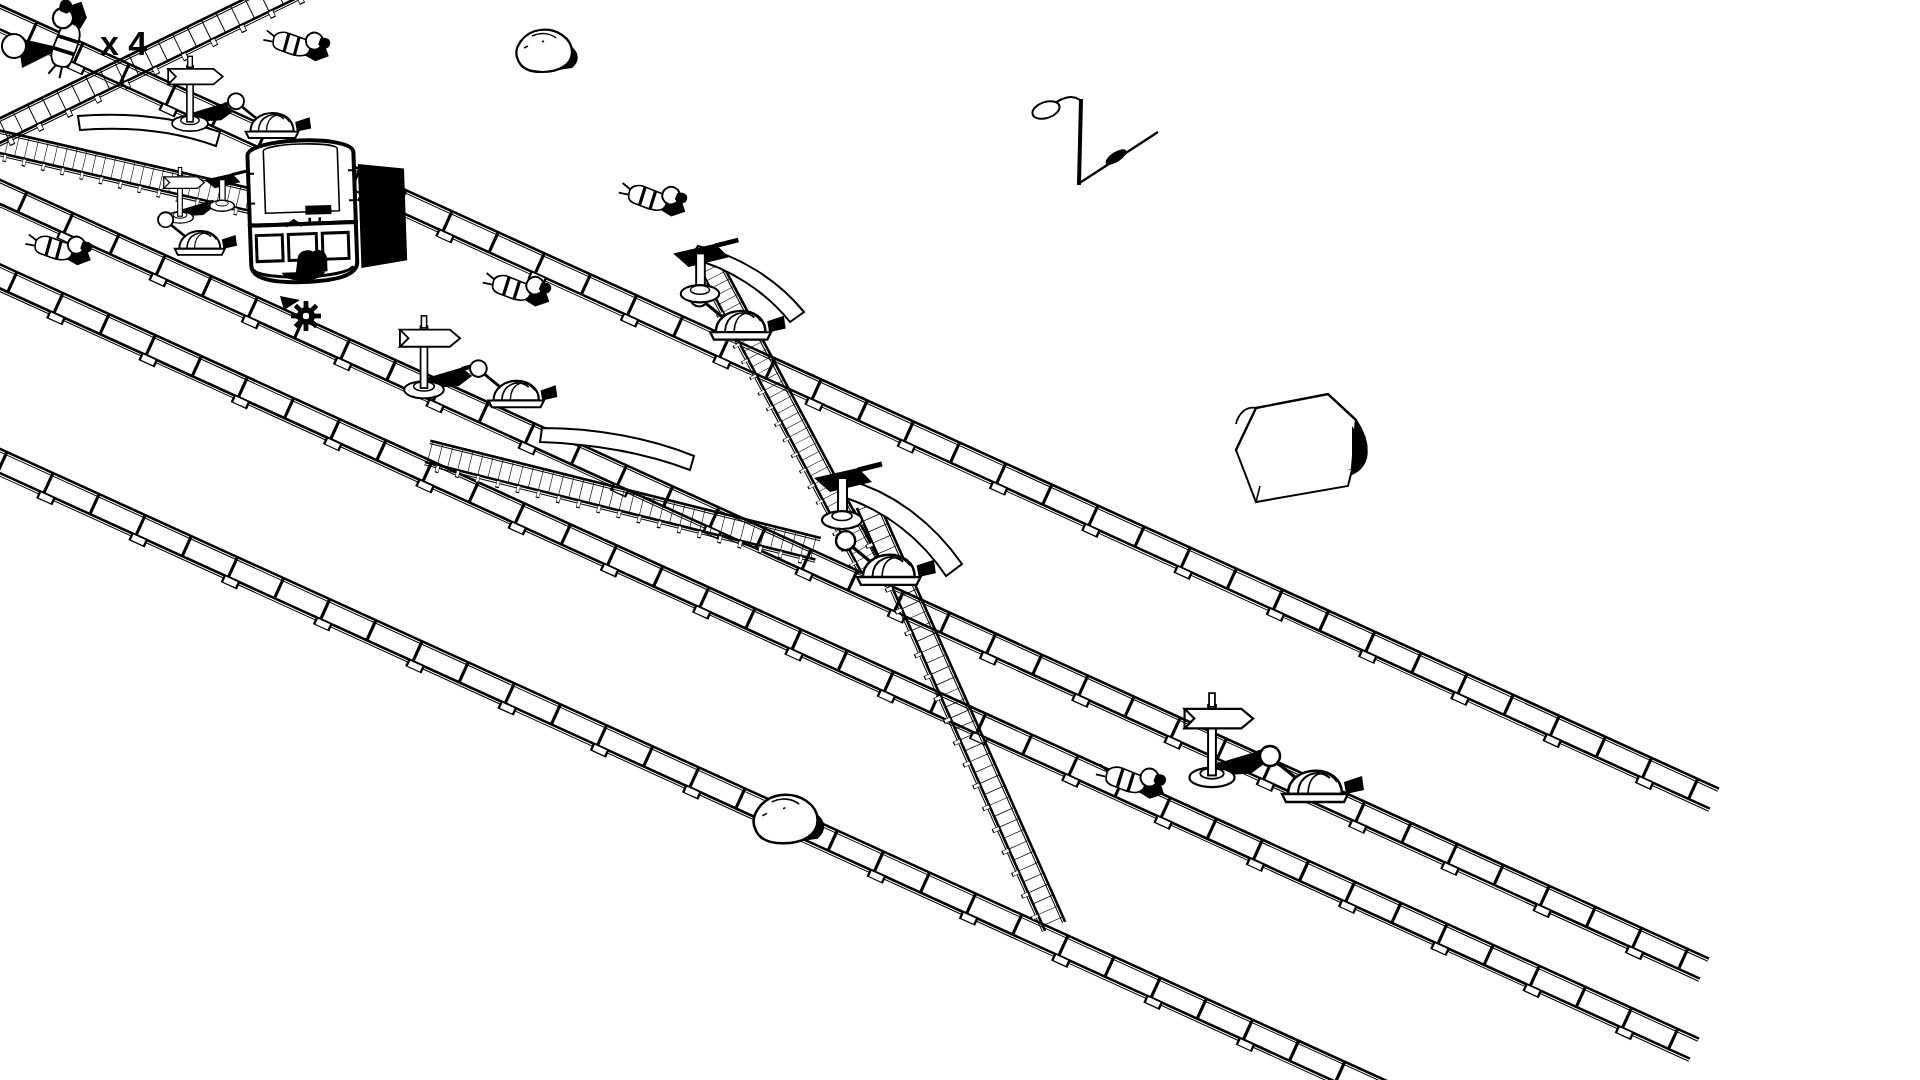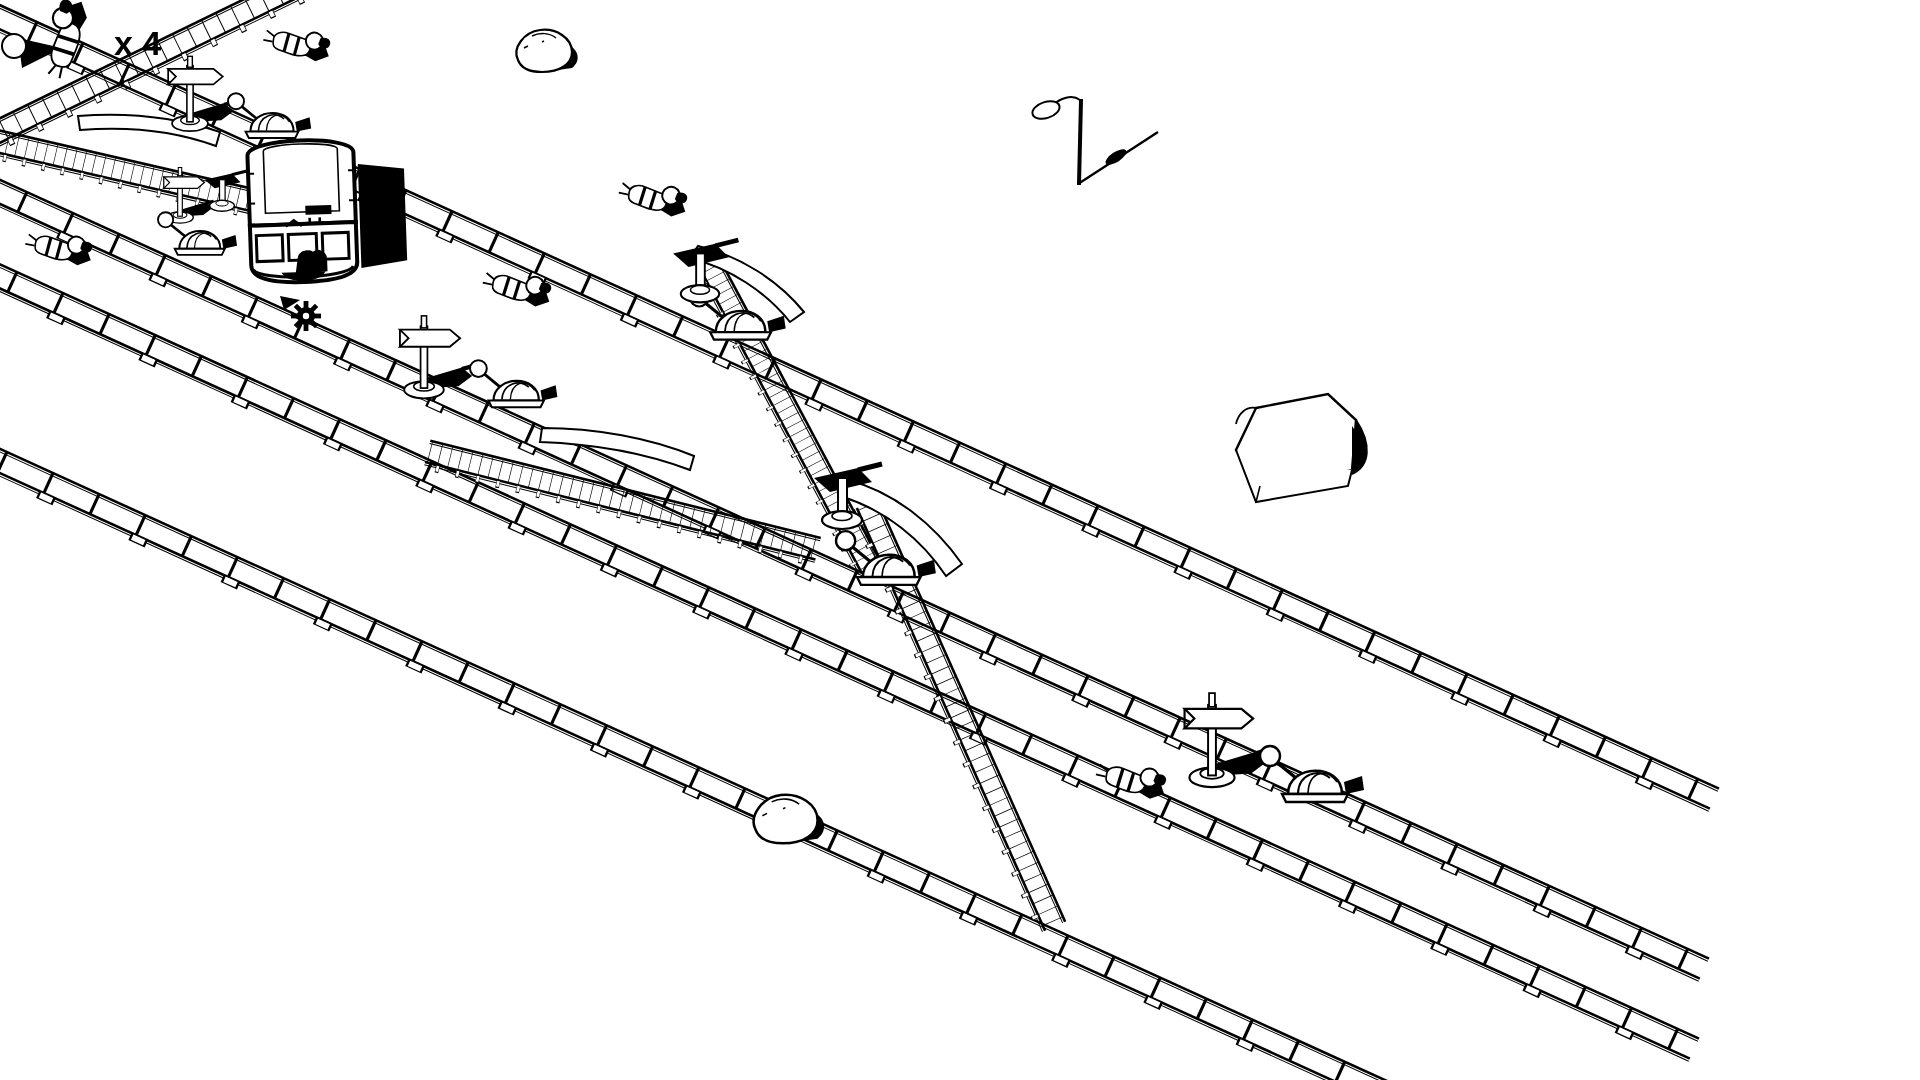--- a/index.html
+++ b/index.html
@@ -327,15 +327,15 @@
       <use href="#sym-stand" transform="translate(842,514) scale(1.00)"></use>
       <use href="#sym-stand" transform="translate(222,202) scale(0.62)"></use>
     </g>
 
     <g>
       <use href="#sym-trolley" transform="translate(302,228) rotate(-2)"></use>
     </g>
 
   </svg>
 
-  <div class="label-x4" style="left:100px; top:24px; font-size:34px;margin-left:14px;">x 4</div>
+  <div class="label-x4" style="left:100px; top:24px; font-size:34px;">x 4</div>
 
 </div>
 
 </body></html>

